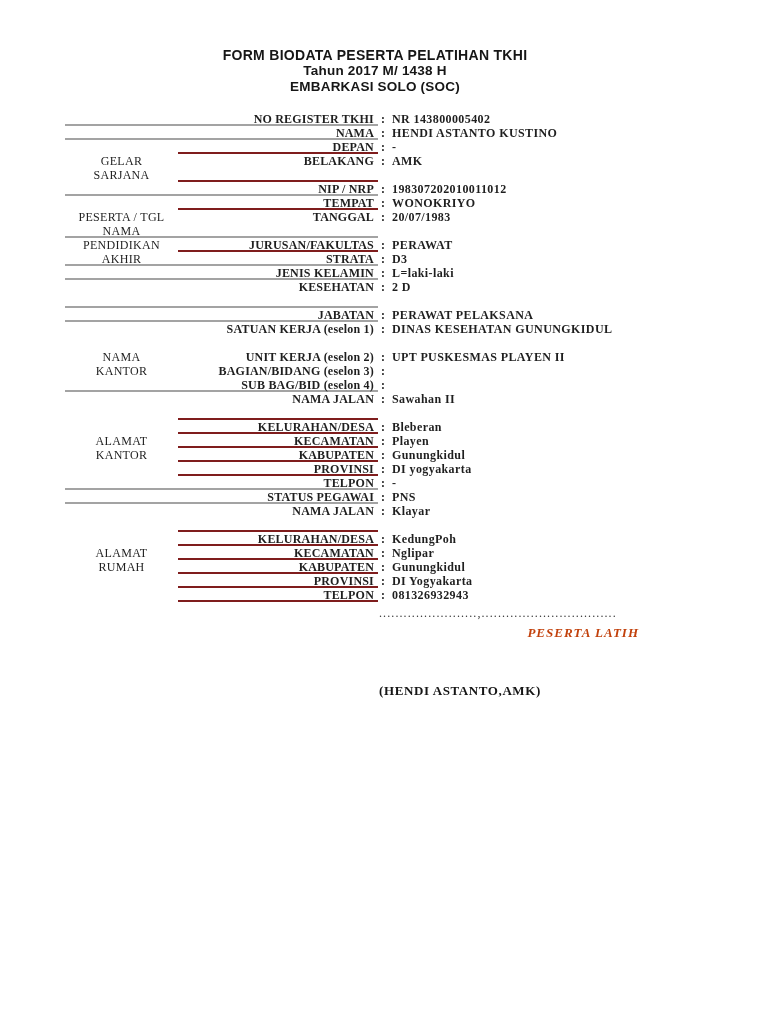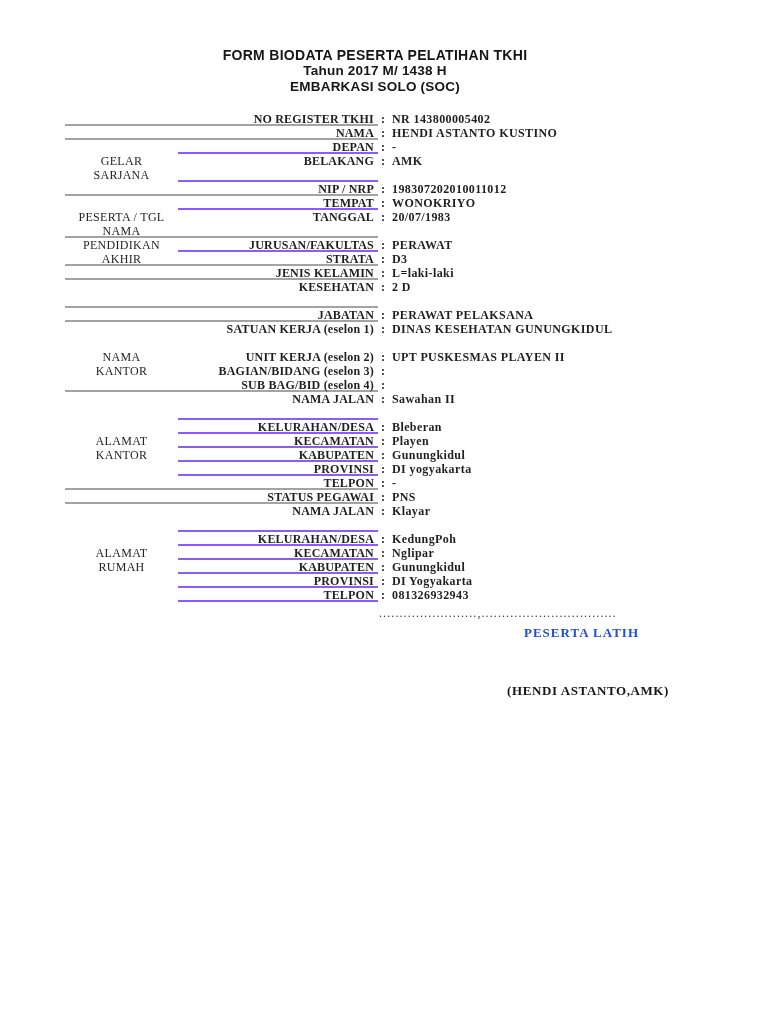--- a/index.html
+++ b/index.html
@@ -18,32 +18,32 @@
   .title-main{font-size:14px;line-height:16px;letter-spacing:.3px;}
   .title-sub{font-size:13.5px;line-height:16px;letter-spacing:.2px;}
 
   
   .table{position:absolute;top:112px;left:65px;width:635px;}
   .row{display:grid;grid-template-columns:113px 200px 1fr;height:14px;box-sizing:border-box;}
   .row > div{box-sizing:border-box;height:14px;line-height:14px;}
   .g{text-align:center;font-weight:normal;font-size:12px;letter-spacing:.3px;white-space:nowrap;}
   .l{text-align:right;padding-right:4px;font-weight:bold;font-size:12px;letter-spacing:.2px;white-space:nowrap;}
   .line-full .g,.line-full .l{border-bottom:2px solid #a3a3a3;}
-  .line-short .l{border-bottom:2px solid #8b5cf6;}
+  .line-short .l{border-bottom:2px solid #7f1d1d;}
   .v{display:flex;padding-left:3px;font-weight:bold;font-size:12px;letter-spacing:.4px;white-space:nowrap;}
   .colon{width:11px;flex:0 0 11px;}
   .val{white-space:nowrap;}
 
   
   .signature{position:absolute;left:379px;top:607px;width:292px;}
   .dots{font-size:12px;line-height:13px;letter-spacing:1.1px;color:#3a3a3a;
         white-space:nowrap;overflow:hidden;height:13px;}
   .role{margin-top:5px;text-align:right;padding-right:32px;font-weight:bold;
-        font-size:13px;letter-spacing:1px;color:#1d4ed8;}
-  .name{margin-top:42px;text-align:right;padding-right:2px;font-weight:bold;
+        font-size:13px;letter-spacing:1px;color:#c2410c;font-style:italic;}
+  .name{margin-top:42px;padding-right:2px;font-weight:bold;
         font-size:13px;letter-spacing:.6px;color:#161616;}
 </style>
 </head>
 <body>
 
 <div class="page">
 
   <div class="titles">
     <div class="title-main">FORM BIODATA PESERTA PELATIHAN TKHI</div>
     <div class="title-sub">Tahun 2017 M/ 1438 H</div>

